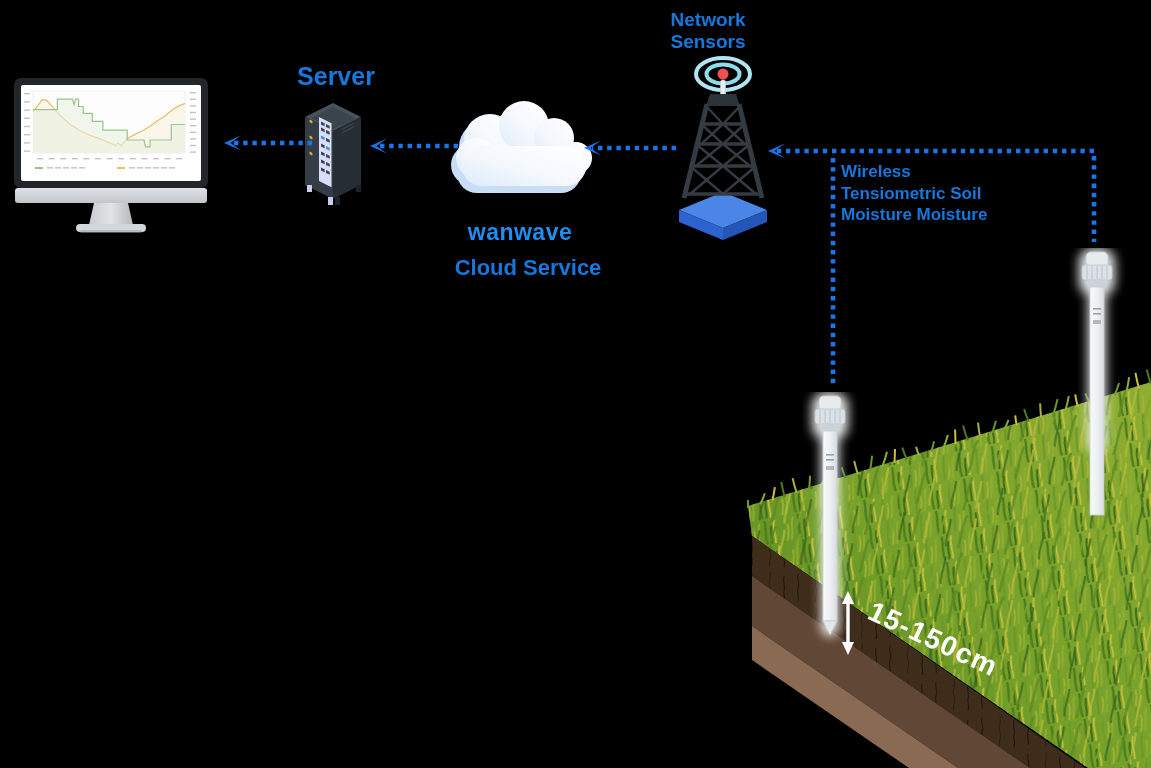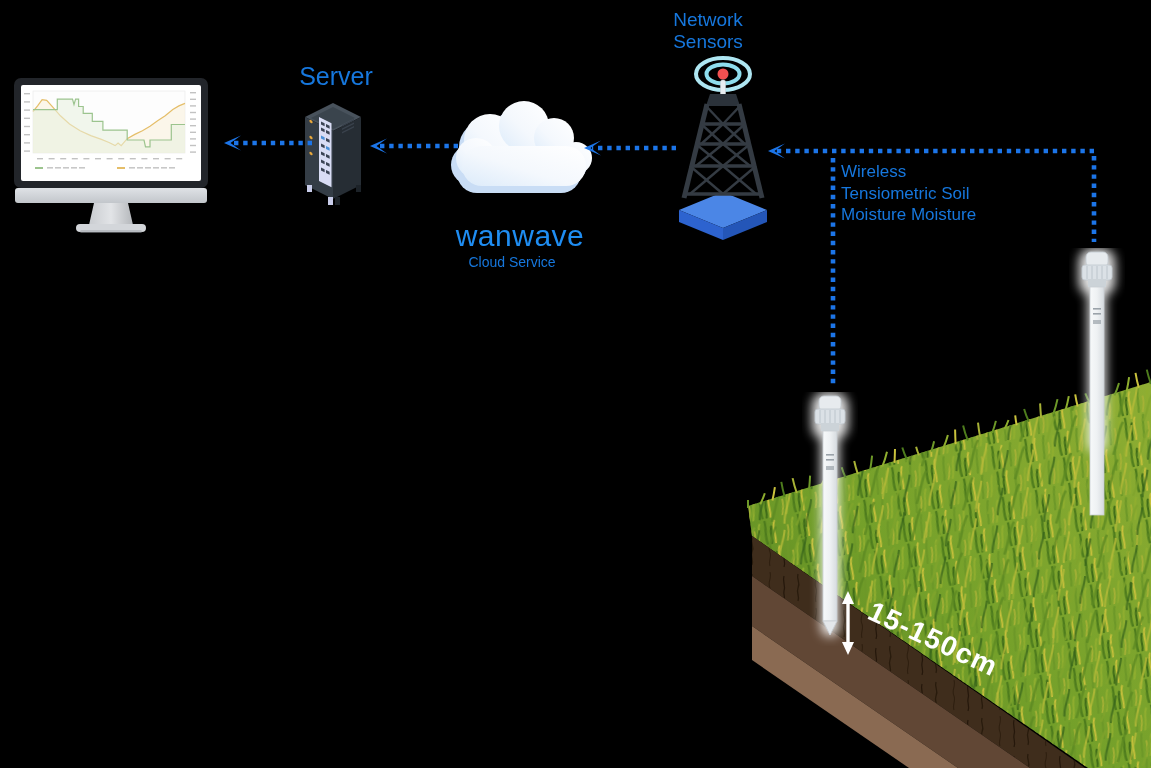--- a/index.html
+++ b/index.html
@@ -1,19 +1,19 @@
 <!DOCTYPE html>
 <html><head>
 <meta charset="utf-8">
 <style>
   html,body{margin:0;padding:0;background:#000;}
   .canvas{position:relative;width:1151px;height:768px;background:#000;overflow:hidden;
           font-family:"Liberation Sans","DejaVu Sans",sans-serif;}
   .abs{position:absolute;}
-  .lbl{position:absolute;font-weight:400;color:#1677dd;text-align:center;line-height:1.14;}
+  .lbl{position:absolute;font-weight:700;color:#1677dd;text-align:center;line-height:1.14;}
   .lbl-left{text-align:left;}
   svg{display:block;}
 </style>
 </head>
 <body>
 
 <div class="canvas">
 
   <div class="abs" style="left:14px;top:78px">
     <svg width="196" height="158" viewBox="0 0 196 158">
@@ -155,22 +155,22 @@
       <g fill="url(#cloudG)">
         <circle cx="42" cy="50" r="26"></circle>
           <circle cx="76" cy="36" r="25"></circle>
           <circle cx="106" cy="48" r="20"></circle>
         <circle cx="128" cy="68" r="16"></circle>
           <circle cx="28" cy="68" r="20"></circle>
         <rect x="14" y="56" width="124" height="40" rx="20"></rect>
       </g>
     </svg>
   </div>
-  <div class="lbl" style="left:420px;top:219px;width:200px;font-size:30px;letter-spacing:.5px;color:#1f8df2">wanwave</div>
-  <div class="lbl" style="left:412px;top:255px;width:200px;font-size:14px">Cloud Service</div>
+  <div class="lbl" style="left:420px;top:219px;width:200px;font-size:23px;letter-spacing:.5px;color:#1f8df2">wanwave</div>
+  <div class="lbl" style="left:428px;top:255px;width:200px;font-size:22px">Cloud Service</div>
 
   <div class="lbl" style="left:648px;top:9px;width:120px;font-size:19px">
     <div>Network</div>
     <div>Sensors</div>
   </div>
   <div class="abs" style="left:656px;top:46px">
     <svg width="134" height="196" viewBox="0 0 134 196">
 
       <g>
         <ellipse cx="67" cy="28" rx="27" ry="16" fill="none" stroke="#aee6f2" stroke-width="4"></ellipse>

